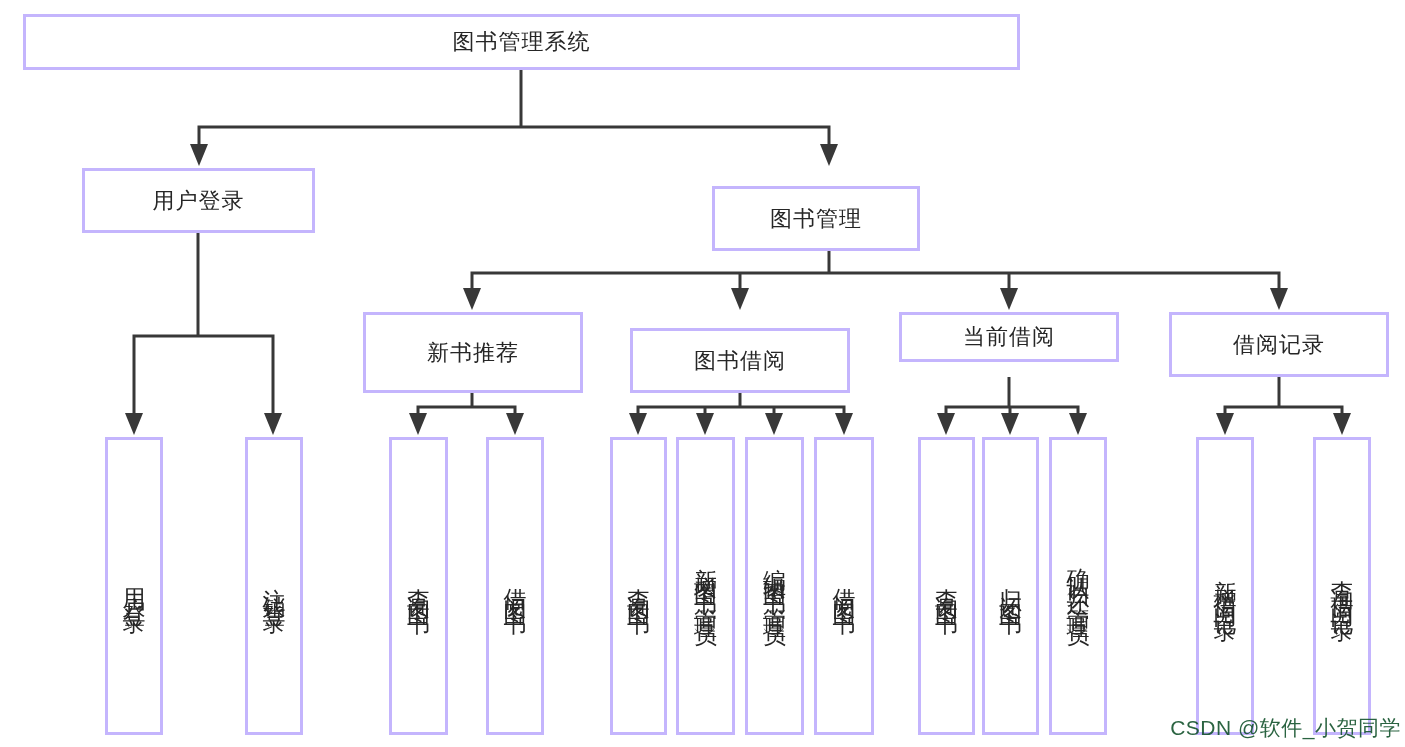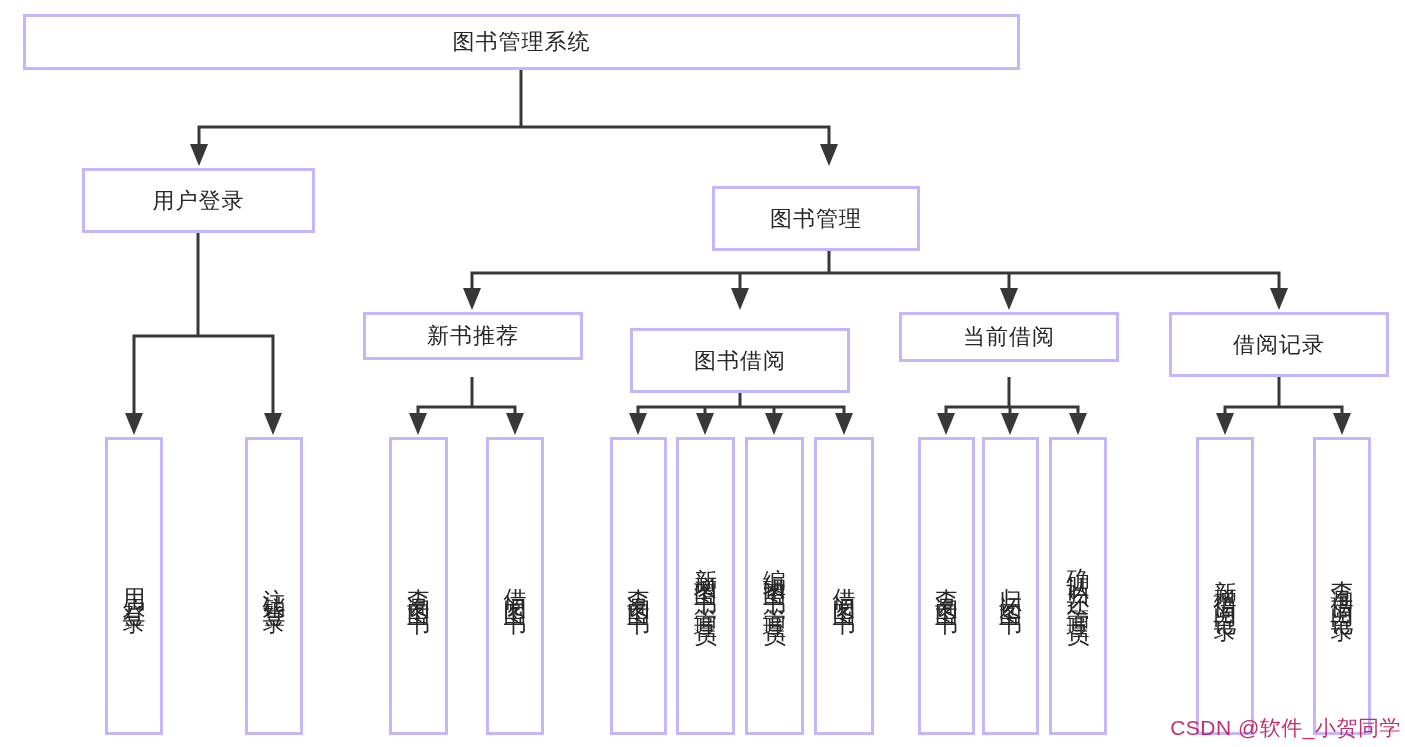--- a/index.html
+++ b/index.html
@@ -15,21 +15,21 @@
     display:flex;align-items:center;justify-content:center;
     color:#262626;font-size:22px;line-height:1;white-space:nowrap;
   }
   .hlabel{letter-spacing:1px;}
   .vlabel{
     writing-mode:vertical-rl;text-orientation:mixed;
     font-size:23px;letter-spacing:8px;
   }
   .watermark{
     position:absolute;right:4px;bottom:5px;
-    color:#be185d;font-size:21px;opacity:.9;z-index:5;
+    color:#14532d;font-size:21px;opacity:.9;z-index:5;
     letter-spacing:0.5px;
   }
 </style>
 </head>
 <body>
 
 <svg id="connectors" viewBox="0 0 1405 747" xmlns="http://www.w3.org/2000/svg">
   <g stroke="#383838" stroke-width="3" fill="none">
 
     <path d="M521 70 V127"></path>
@@ -87,21 +87,21 @@
     <polygon points="1216,413 1234,413 1225,435"></polygon>
     <polygon points="1333,413 1351,413 1342,435"></polygon>
   </g>
 </svg>
 
 <div class="box hlabel" style="left:23px;top:14px;width:997px;height:56px;">图书管理系统</div>
 
 <div class="box hlabel" style="left:82px;top:168px;width:233px;height:65px;">用户登录</div>
 <div class="box hlabel" style="left:712px;top:168px;width:208px;height:65px;margin-top:18px;">图书管理</div>
 
-<div class="box hlabel" style="left:363px;top:312px;width:220px;height:48px;">新书推荐</div>
+<div class="box hlabel" style="left:363px;top:312px;width:220px;height:81px;">新书推荐</div>
 <div class="box hlabel" style="left:630px;top:328px;width:220px;height:65px;">图书借阅</div>
 <div class="box hlabel" style="left:899px;top:312px;width:220px;height:50px;">当前借阅</div>
 <div class="box hlabel" style="left:1169px;top:312px;width:220px;height:65px;">借阅记录</div>
 
 <div class="box vlabel" style="left:105px;top:437px;width:58px;height:298px;">用户登录</div>
 <div class="box vlabel" style="left:245px;top:437px;width:58px;height:298px;">注销登录</div>
 
 <div class="box vlabel" style="left:389px;top:437px;width:59px;height:298px;">查询图书</div>
 <div class="box vlabel" style="left:486px;top:437px;width:58px;height:298px;">借阅图书</div>
 

